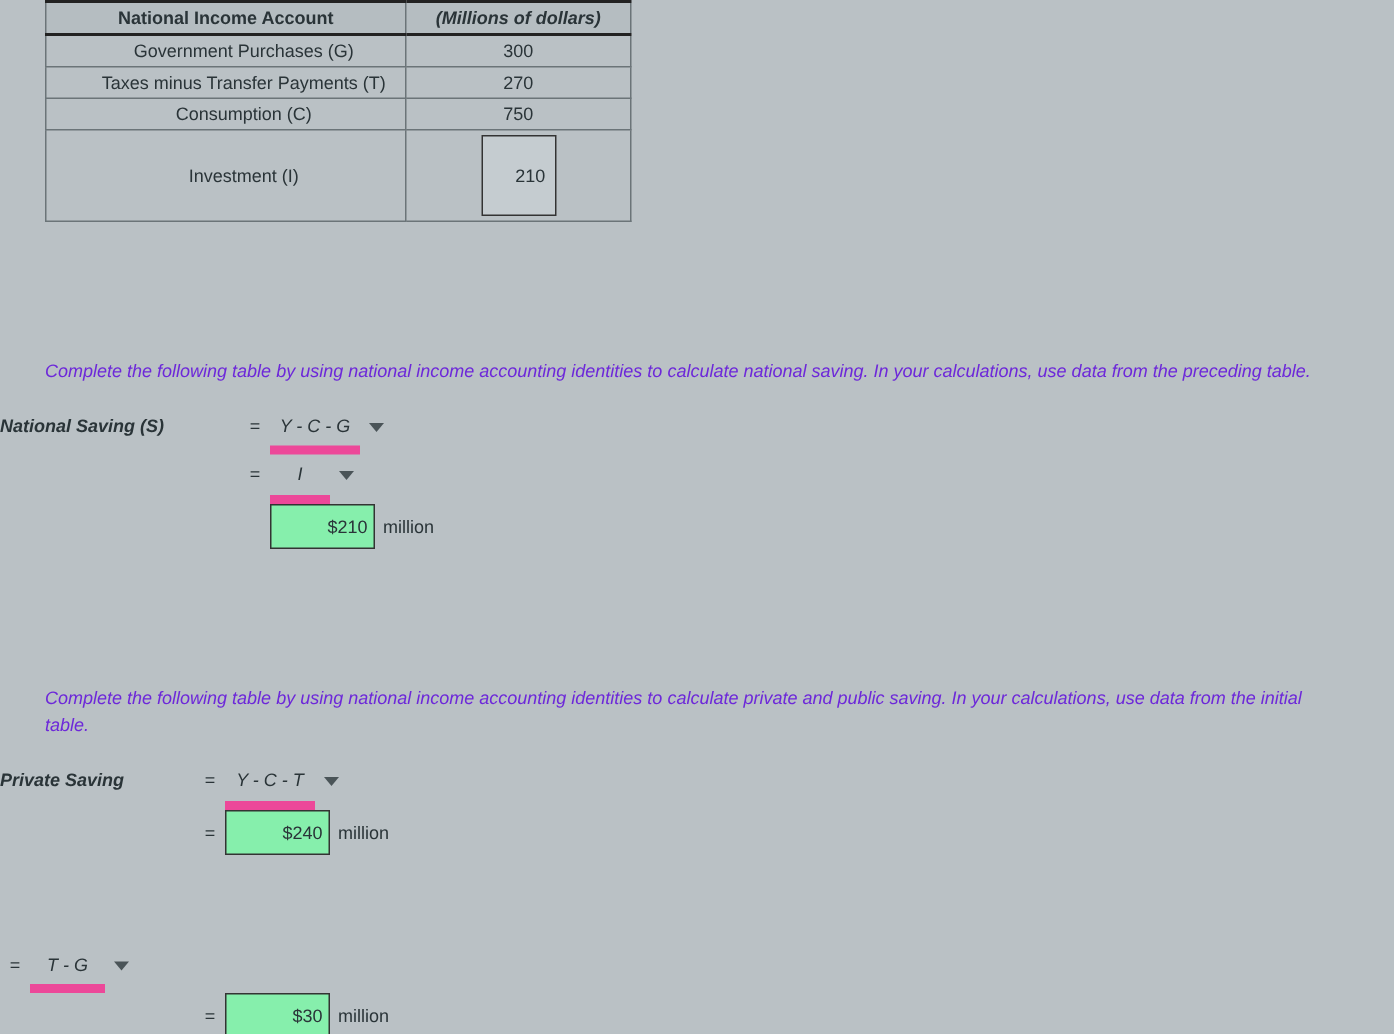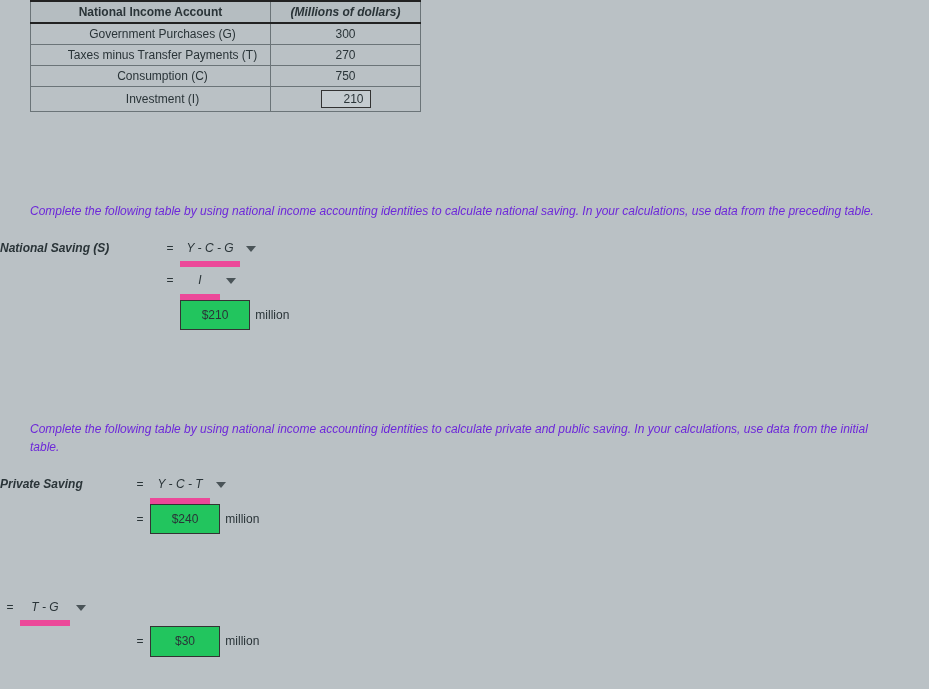--- a/index.html
+++ b/index.html
@@ -30,21 +30,21 @@
       margin-top: 42px;
     }
     .data-table th:first-child { width: 240px; }
     .data-table th:last-child { width: 150px; font-style: italic; }
     .data-table td:first-child { width: 240px; padding-left: 32px; }
     .data-table td:last-child { width: 150px; }
     .input-box {
       display: inline-block;
       border: 1px solid #333;
       background: #c5ccd0;
-      padding: 1px 6px;
+      padding: 19px 6px;
       min-width: 50px;
       text-align: right;
     }
     .section-gap { height: 90px; }
     .section-gap-sm { height: 60px; }
     .instruction {
       font-style: italic;
       color: #6d28d9;
       margin: 0 30px 15px 30px;
       line-height: 1.5;
@@ -69,24 +69,24 @@
       width: 0; height: 0;
       border-left: 5px solid transparent;
       border-right: 5px solid transparent;
       border-top: 6px solid #4a5458;
       vertical-align: middle;
       margin-left: 3px;
     }
     .amount-box {
       display: inline-block;
       border: 1px solid #333;
-      background: #22c55e;
+      background: #86efac;
       padding: 1px 4px;
       min-width: 70px;
-      text-align: center;
+      text-align: right;
       font-style: normal;
     }
     .unit {
       font-style: normal;
       margin-left: 2px;
     }
     .eq-row {
       display: flex;
       align-items: baseline;
     }

